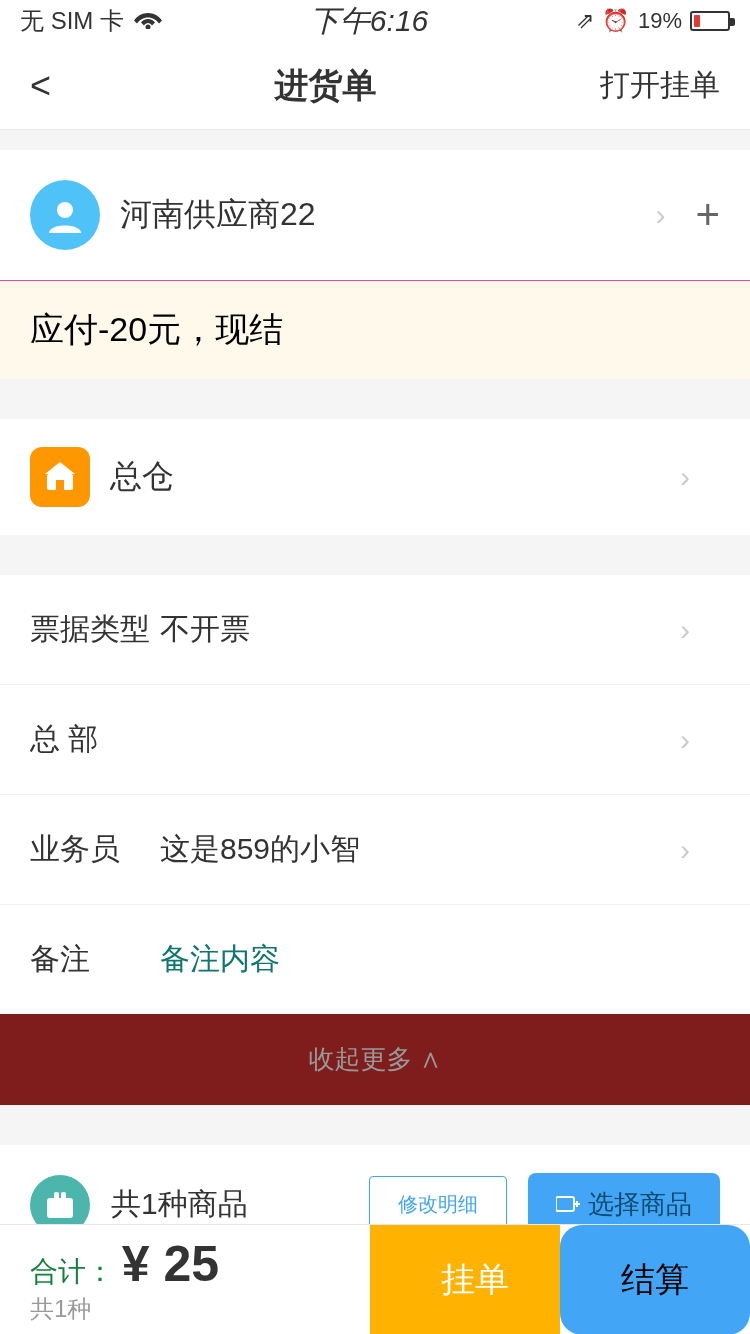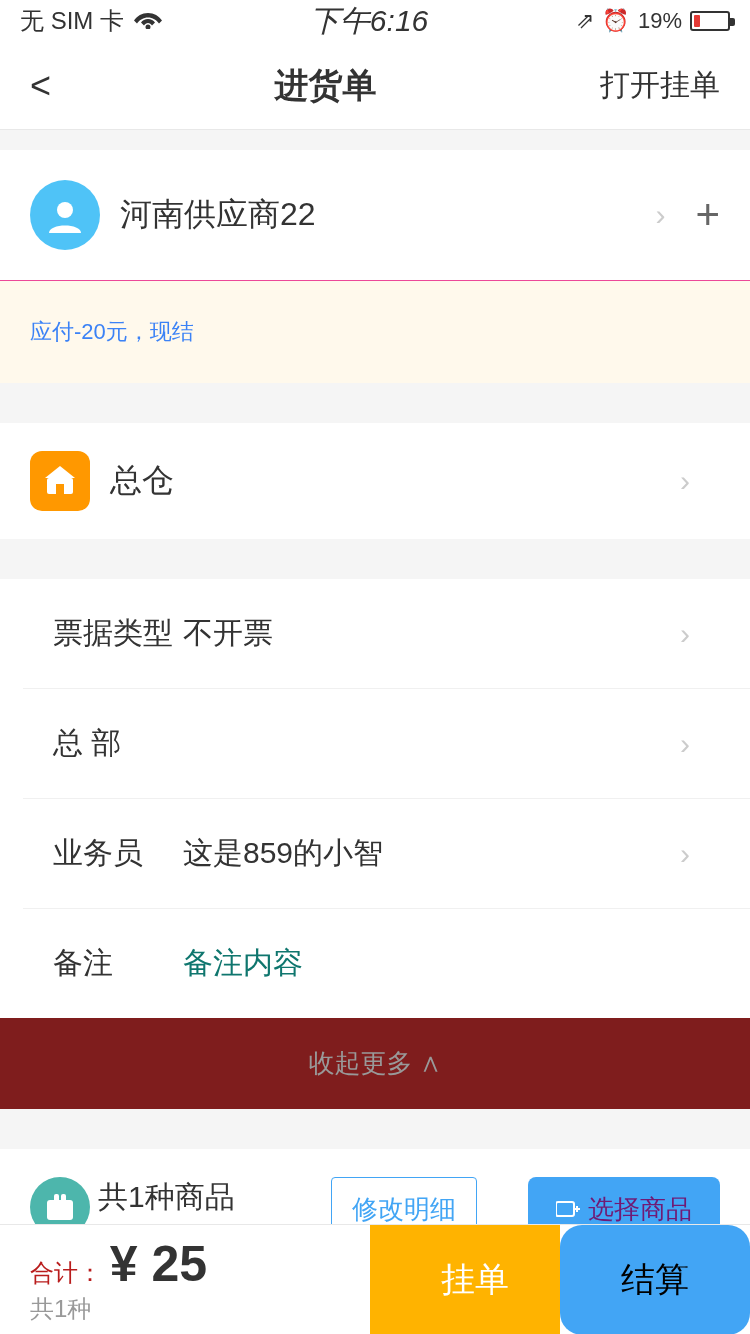--- a/index.html
+++ b/index.html
@@ -100,23 +100,23 @@
     }
     .add-btn {
       font-size: 42px;
       color: #666;
       font-weight: 300;
     }
 
     
     .notice-bar {
       background: #fff9ec;
-      padding: 36px 30px;
-      color: #3b82f6;
-      font-size: 22px;
+      padding: 26px 30px;
+      color: #000000;
+      font-size: 34px;
     }
 
     
     .warehouse-row {
       display: flex;
       align-items: center;
       padding: 28px 30px;
       background: #fff;
       margin-top: 20px;
     }
@@ -133,21 +133,20 @@
     .warehouse-name {
       flex: 1;
       font-size: 32px;
       color: #333;
     }
 
     
     .form-section {
       background: #fff;
       margin-top: 20px;
-      padding-left: 23px;
     }
     .form-row {
       display: flex;
       align-items: center;
       padding: 34px 30px;
       border-bottom: 1px solid #f0f0f0;
     }
     .form-row:last-child {
       border-bottom: none;
     }
@@ -176,57 +175,57 @@
       display: flex;
       align-items: center;
       justify-content: center;
       gap: 8px;
     }
 
     
     .product-section-header {
       background: #fff;
       display: flex;
+      align-items: center;
       padding: 28px 30px;
       margin-top: 20px;
-      gap: 8px;
+      gap: 21px;
     }
     .product-icon {
       width: 60px;
       height: 60px;
       border-radius: 50%;
       background: #4db6ac;
       display: flex;
       align-items: center;
       justify-content: center;
     }
     .product-count {
       flex: 1;
       font-size: 30px;
       color: #333;
     }
     .btn-outline {
       border: 1.5px solid #42a5f5;
       color: #42a5f5;
       background: #fff;
       border-radius: 4px;
-      padding: 14px 20px;
-      font-size: 26px;
+      padding: 14px 28px;
+      font-size: 20px;
     }
     .btn-filled {
       background: #42a5f5;
-      color: #701a75;
+      color: #0c4a6e;
       border: none;
       border-radius: 8px;
       padding: 14px 28px;
       font-size: 26px;
       display: flex;
       align-items: center;
       gap: 8px;
-      margin-left: 43px;
     }
 
     
     .product-item {
       background: #fff;
       display: flex;
       align-items: flex-start;
       padding: 28px 30px;
       border-top: 1px solid #f0f0f0;
       gap: 20px;
@@ -270,22 +269,22 @@
       background: #fff;
       display: flex;
       align-items: center;
       border-top: 1px solid #e8e8e8;
     }
     .bottom-total {
       flex: 1;
       padding: 0 30px;
     }
     .bottom-total-label {
-      font-size: 24px;
-      color: #b91c1c;
+      font-size: 28px;
+      color: #15803d;
       display: inline;
       margin-top: 44px;
     }
     .bottom-total-amount {
       font-size: 50px;
       font-weight: 600;
       color: #333;
     }
     .bottom-total-sub {
       font-size: 24px;

